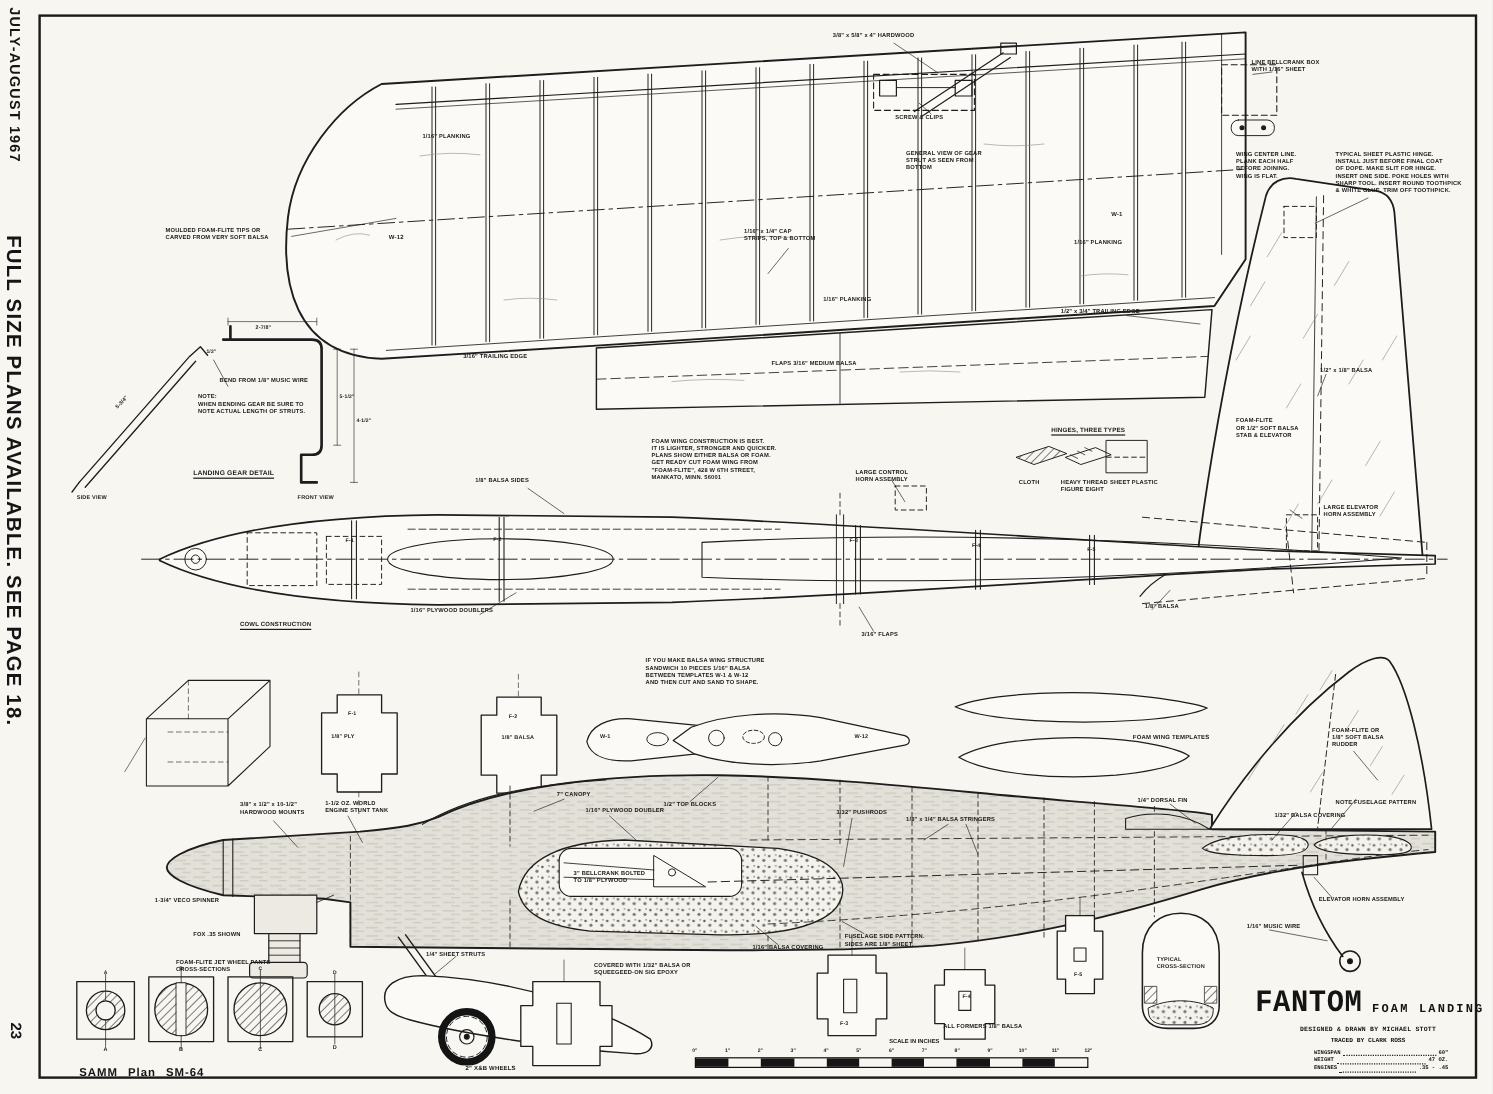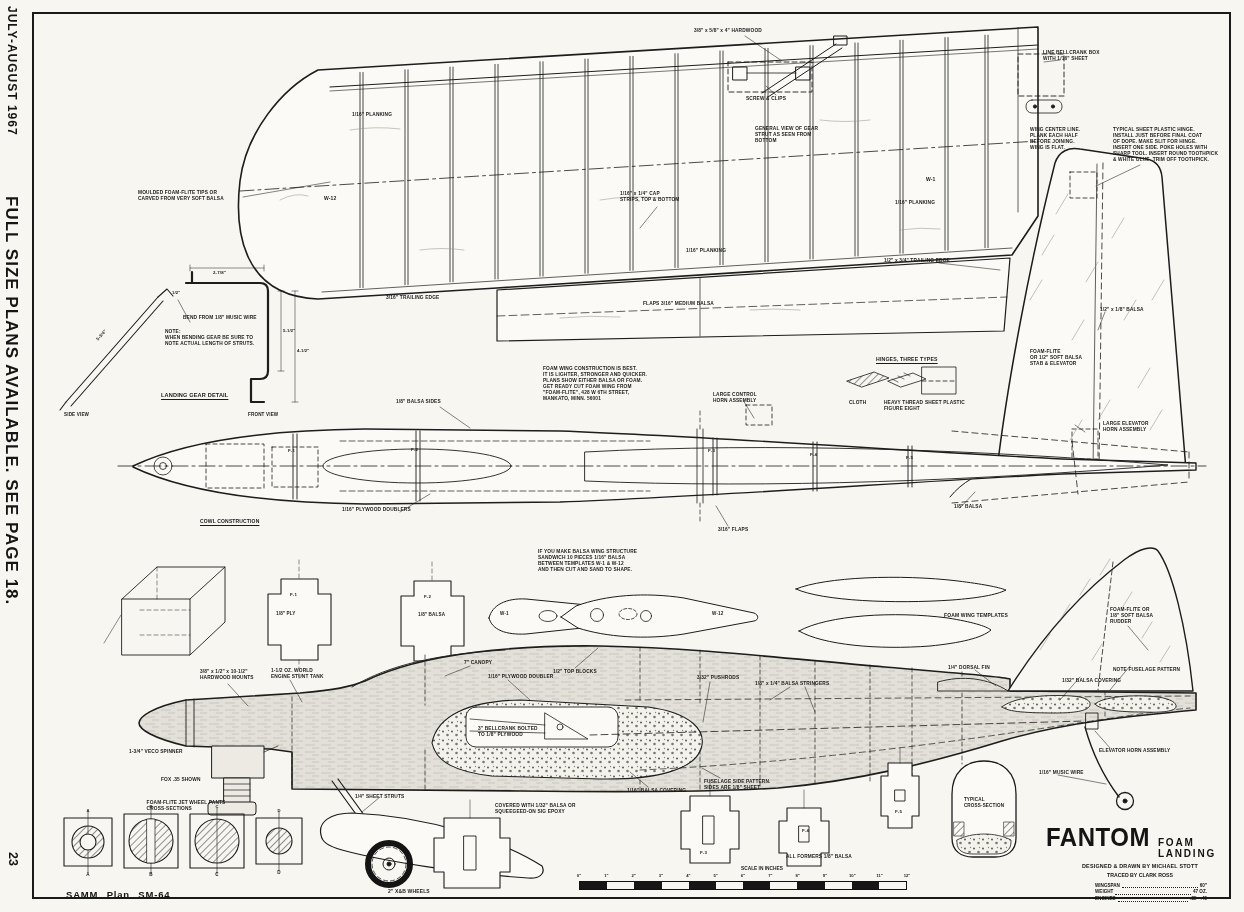--- a/index.html
+++ b/index.html
@@ -5,21 +5,21 @@
   html,body{margin:0;padding:0;background:#ddd;}
   .sheet{position:relative;width:1244px;height:912px;background:#f7f6f1;
          font-family:"Liberation Sans",sans-serif;overflow:hidden;}
   .frame{position:absolute;left:32px;top:12px;width:1199px;height:887px;
          border:2.5px solid #1a1a1a;box-sizing:border-box;}
   svg.draw{position:absolute;left:0;top:0;}
   .vtext{position:absolute;writing-mode:vertical-rl;font-weight:700;color:#151515;}
   .lbl{position:absolute;font-weight:700;color:#1b1b1b;white-space:pre;
        line-height:1.25;letter-spacing:.15px;transform-origin:0 0;}
   .und{text-decoration:underline;text-underline-offset:1.5px;}
-  .titleblock{position:absolute;left:1040px;top:824px;width:200px;color:#141414;}
+  .titleblock{position:absolute;left:1040px;top:824px;width:200px;color:#141414;font-family:Liberation Mono, monospace;}
   .tb-row1{display:flex;align-items:baseline;padding-left:6px;}
   .tb-title{font-size:24px;font-weight:700;letter-spacing:.5px;transform:scaleY(1.08);transform-origin:left bottom;}
   .tb-sub{font-size:10px;font-weight:700;letter-spacing:1.8px;margin-left:8px;}
   .tb-credit{font-size:5.4px;font-weight:700;text-align:center;margin-top:4px;letter-spacing:.2px;}
   .tb-credit2{font-size:5.2px;font-weight:700;text-align:center;margin-top:2.5px;}
   .tb-specs{margin:5px 0 0 55px;width:112px;}
   .spec{display:flex;align-items:flex-end;font-size:4.6px;font-weight:700;line-height:1.5;}
   .dots{flex:1;border-bottom:1px dotted #222;margin:0 2px 1px 2px;}
   .samm{position:absolute;left:66px;top:889px;font-size:9.5px;font-weight:700;
         letter-spacing:.8px;word-spacing:5px;color:#141414;}

